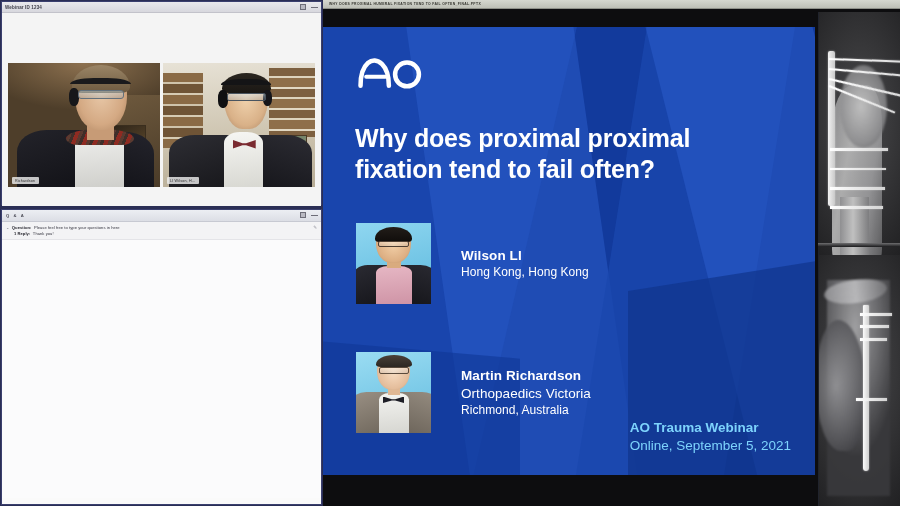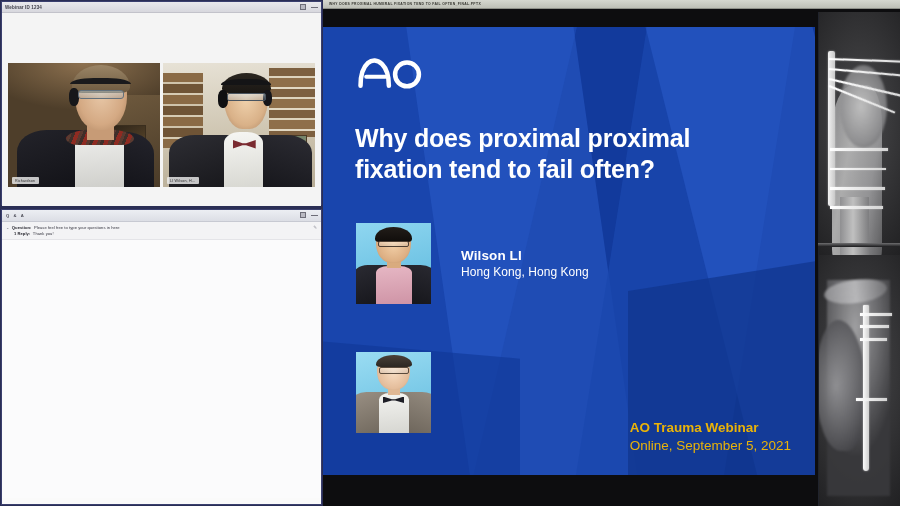--- a/index.html
+++ b/index.html
@@ -346,21 +346,21 @@
     clip-path: polygon(0 0, 42% 40%, 58% 40%, 100% 0, 100% 100%, 58% 60%, 42% 60%, 0 100%); }
   .h2-jackL{ position:absolute; left:-8%; top:49%; width:52%; height:51%;
     background: linear-gradient(158deg,#9b9185,#6f675c);
     border-radius: 42% 4px 0 0 / 30% 4px 0 0; }
   .h2-jackR{ position:absolute; right:-10%; top:49%; width:54%; height:51%;
     background: linear-gradient(202deg,#968d81,#6b6359);
     border-radius: 4px 42% 0 0 / 4px 30% 0 0; }
 
   #slide-footer {
     position: absolute; right: 24px; bottom: 20px;
-    color: #eab308; text-align: left;
+    color: #7dd3fc; text-align: left;
   }
   #slide-footer .f1 { font-size: 13.5px; font-weight: bold; line-height: 1.35; }
   #slide-footer .f2 { font-size: 13.5px; font-weight: normal; line-height: 1.3; }
 
   
   #xray-strip {
     position: absolute; right: 0; top: 12px; width: 82px; bottom: 0;
     display: flex; flex-direction: column;
   }
   .xray {
@@ -592,20 +592,25 @@
           <span class="h2-bg"></span>
           <span class="h2-jackL"></span>
           <span class="h2-jackR"></span>
           <span class="h2-shirt"></span>
           <span class="h2-bow"></span>
           <span class="h2-neck"></span>
           <span class="h2-head"></span>
           <span class="h2-hair"></span>
           <span class="h2-glass"></span>
         </div>
+        <div class="spk-info">
+          <div class="spk-name">Martin Richardson</div>
+          <div class="spk-org">Orthopaedics Victoria</div>
+          <div class="spk-loc">Richmond, Australia</div>
+        </div>
       </div>
 
       <div id="slide-footer">
         <div class="f1">AO Trauma Webinar</div>
         <div class="f2">Online, September 5, 2021</div>
       </div>
     </div>
 
     <div class="slide-hairline"></div>
     <div class="slide-bottom-band"></div>

